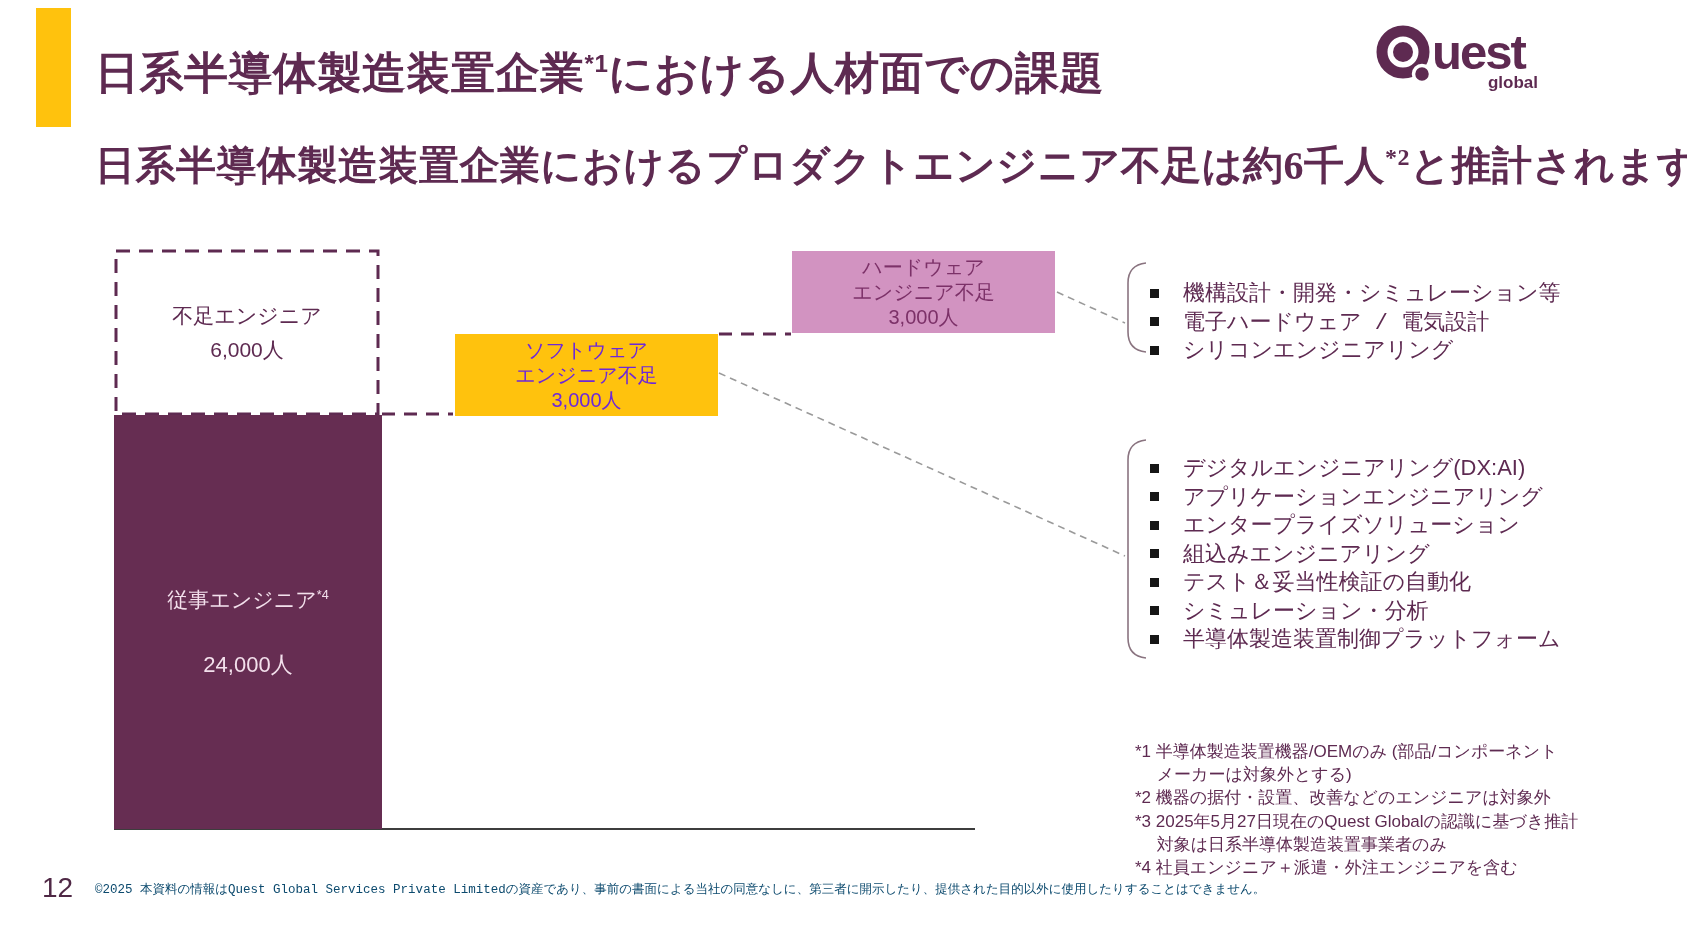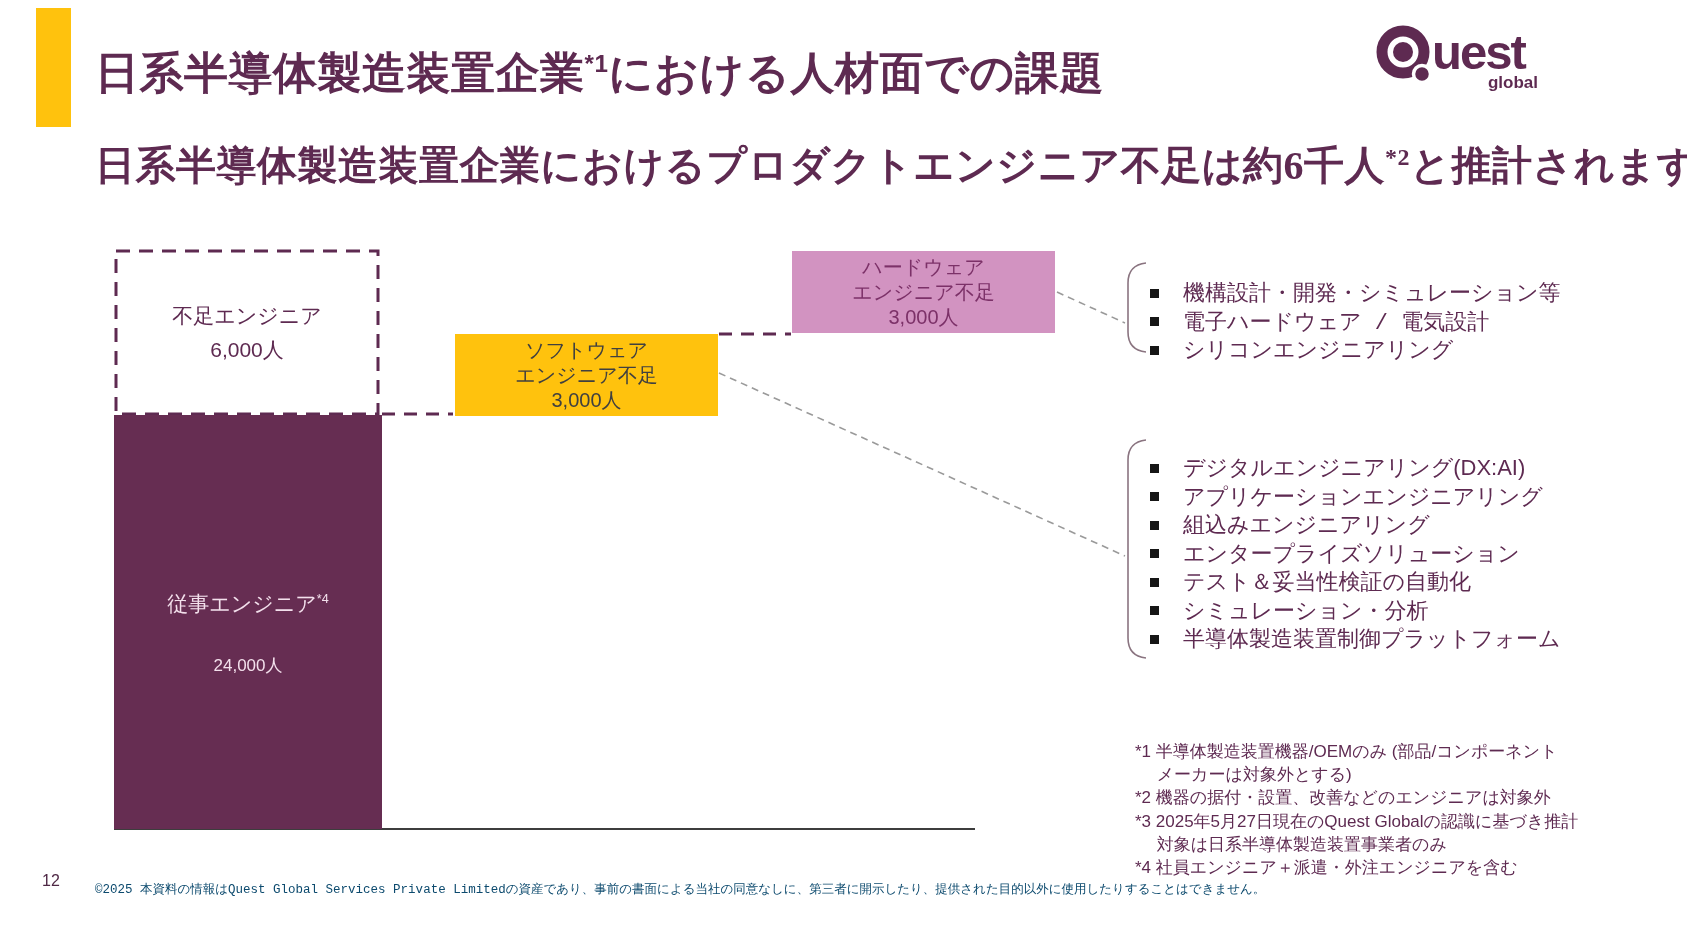--- a/index.html
+++ b/index.html
@@ -20,38 +20,38 @@
   .overlay{position:absolute;left:0;top:0;width:1687px;height:949px;pointer-events:none;}
 
   .shortage-box{position:absolute;left:116px;top:251px;width:262px;height:163px;
     display:flex;flex-direction:column;align-items:center;justify-content:center;gap:6px;
     font-size:21px;color:#5E2A51;text-align:center;}
   .employed-bar{position:absolute;left:114px;top:415px;width:268px;height:414px;background:#662D52;
     display:flex;flex-direction:column;align-items:center;justify-content:center;gap:36px;padding-top:22px;box-sizing:border-box;
     color:#F3E0EC;text-align:center;}
   .employed-bar .bar-label{font-size:21px;}
   .employed-bar .bar-label .sup{vertical-align:super;font-size:60%;}
-  .employed-bar .bar-value{font-size:17px;text-align:center;}
+  .employed-bar .bar-value{font-size:22px;text-align:center;}
 
   .gap-box{position:absolute;width:263px;height:82px;display:flex;flex-direction:column;align-items:center;justify-content:center;
     font-size:20px;line-height:25px;text-align:center;}
-  .software-box{left:455px;top:334px;background:#FFC20D;color:#404040;}
+  .software-box{left:455px;top:334px;background:#FFC20D;color:#6d28d9;}
   .hardware-box{left:792px;top:251px;background:#D293C1;color:#7C3168;}
 
   .bullet-list{position:absolute;left:1150px;}
   .hw-list{top:279px;font-family:Liberation Mono, monospace;}
   .sw-list{top:454px;}
   .bullet-item{display:flex;align-items:center;height:28.5px;white-space:nowrap;}
   .bullet-item .sq{width:9px;height:9px;background:#161616;margin-right:24px;flex:0 0 auto;}
   .bullet-item .txt{font-size:22px;color:#5E2A51;}
 
   .footnotes{position:absolute;left:1135px;top:740px;font-size:17px;line-height:23.2px;color:#5E2A51;}
   .fn-line{white-space:pre;}
 
-  .footer-page{position:absolute;left:42px;top:872px;font-size:16px;color:#4F2845;}
+  .footer-page{position:absolute;left:42px;top:872px;font-size:28px;color:#4F2845;}
   .footer-text{position:absolute;left:95px;top:881px;font-size:12.5px;color:#0c4a6e;white-space:nowrap;font-family:Liberation Mono, monospace;}
 </style>
 </head>
 <body>
 
 <div class="slide">
 
   <div class="accent-bar"></div>
 
   <div class="page-title"><span>日系半導体製造装置企業</span><span class="sup">*1</span><span>における人材面での課題</span></div>
@@ -126,26 +126,26 @@
         <span class="txt">デジタルエンジニアリング(DX:AI)</span>
       </div>
 
       <div class="bullet-item">
         <span class="sq"></span>
         <span class="txt">アプリケーションエンジニアリング</span>
       </div>
 
       <div class="bullet-item">
         <span class="sq"></span>
-        <span class="txt">組込みエンジニアリング</span>
+        <span class="txt">エンタープライズソリューション</span>
       </div>
 
       <div class="bullet-item">
         <span class="sq"></span>
-        <span class="txt">エンタープライズソリューション</span>
+        <span class="txt">組込みエンジニアリング</span>
       </div>
 
       <div class="bullet-item">
         <span class="sq"></span>
         <span class="txt">テスト＆妥当性検証の自動化</span>
       </div>
 
       <div class="bullet-item">
         <span class="sq"></span>
         <span class="txt">シミュレーション・分析</span>

